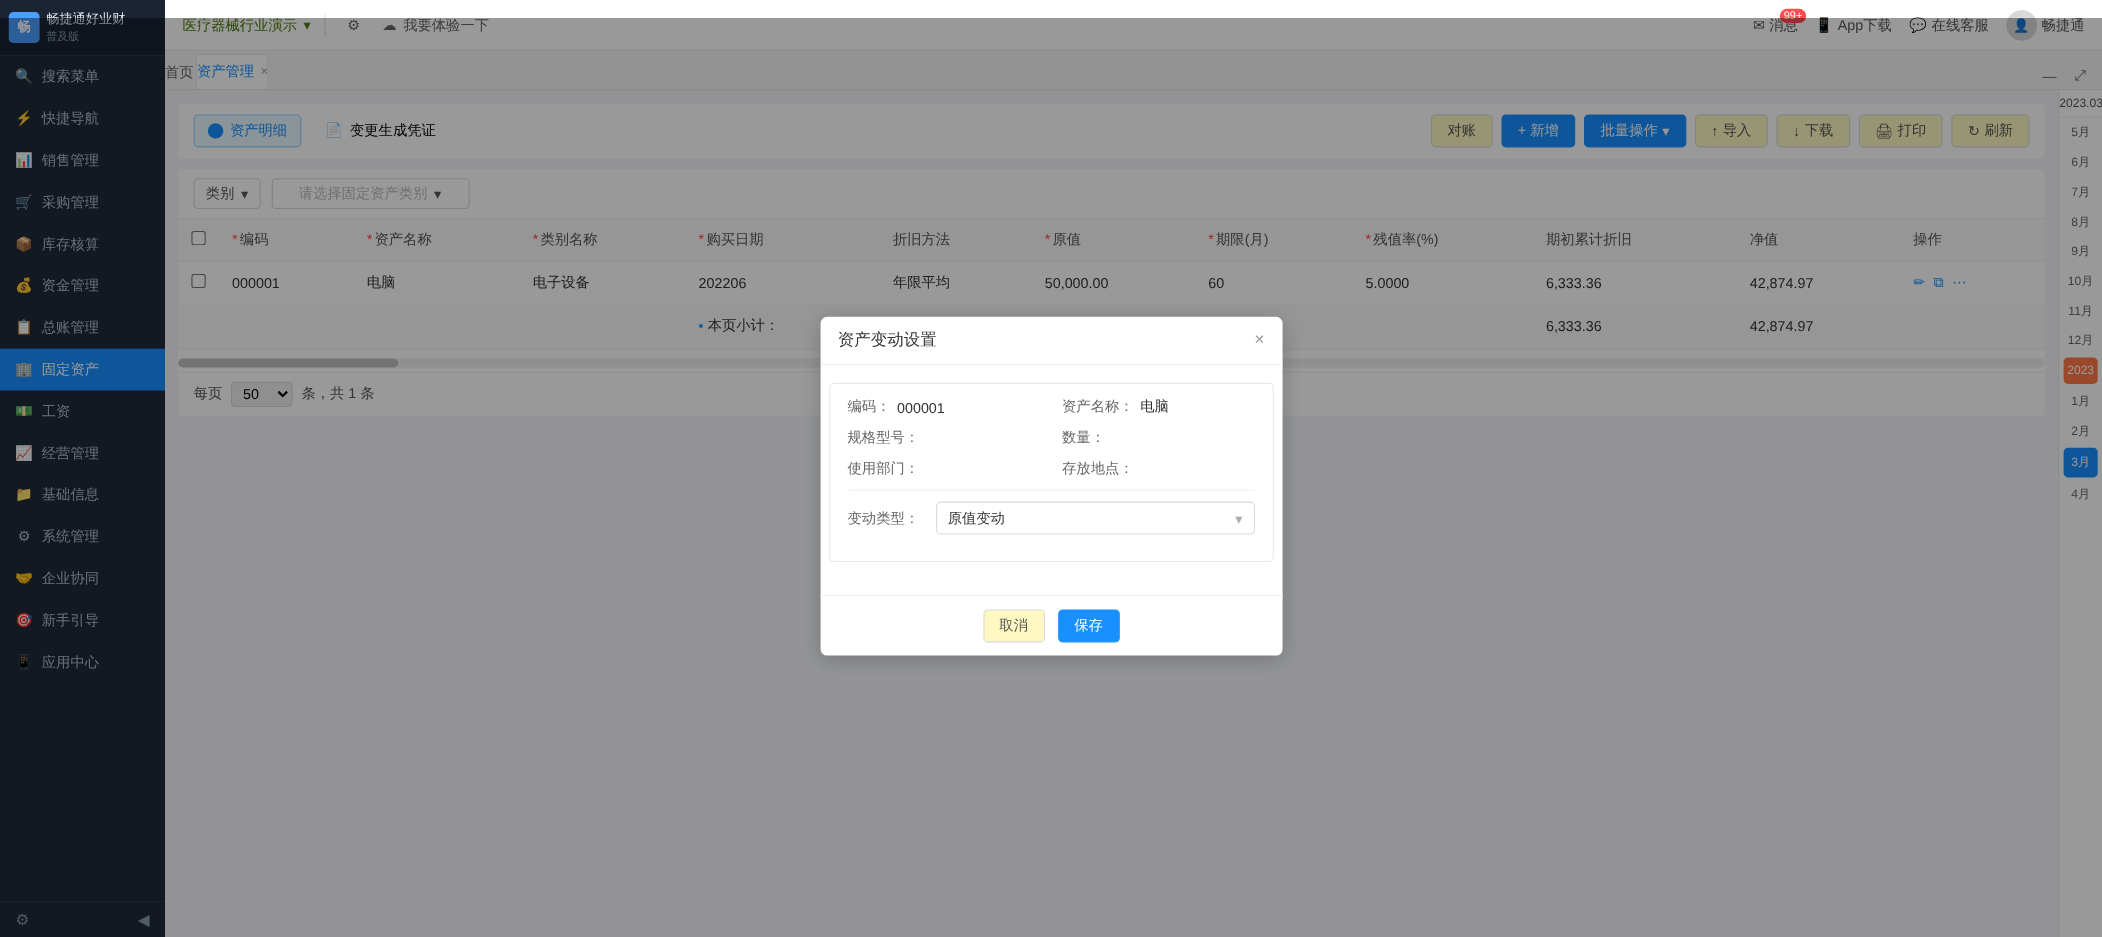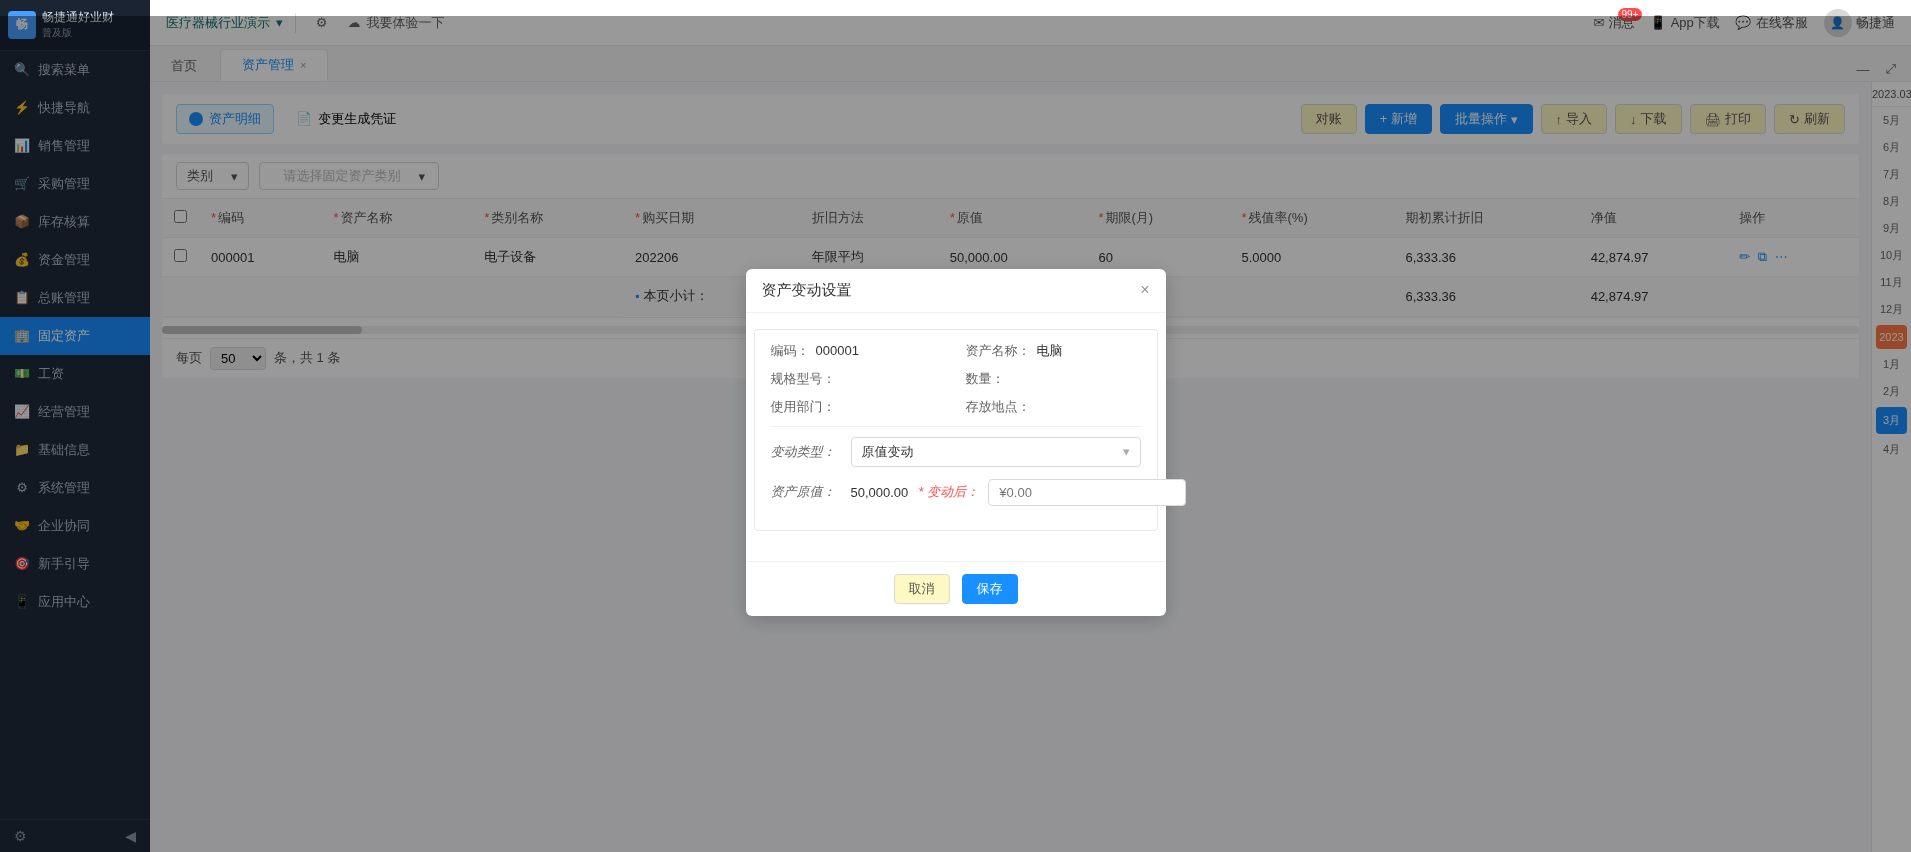--- a/index.html
+++ b/index.html
@@ -14,32 +14,32 @@
     .sidebar-scroll { flex: 1; overflow-y: auto; }
     .sidebar-item { display: flex; align-items: center; gap: 8px; padding: 10px 14px; cursor: pointer; color: #b0bcc8; font-size: 13px; }
     .sidebar-item.active { background: #1890ff; color: white; }
     .sidebar-item-icon { width: 16px; height: 16px; display: flex; align-items: center; justify-content: center; flex-shrink: 0; }
     .sidebar-footer { padding: 8px 14px; border-top: 1px solid #2a3a50; display: flex; align-items: center; justify-content: space-between; }
     .sidebar-footer-icon { color: #8899aa; font-size: 14px; cursor: pointer; }
 
     
     .main-area { flex: 1; display: flex; flex-direction: column; overflow: hidden; }
     .topbar { background: white; height: 46px; display: flex; align-items: center; padding: 0 16px; gap: 12px; border-bottom: 1px solid #e8e8e8; flex-shrink: 0; }
-    .topbar-company { display: flex; align-items: center; gap: 6px; font-size: 13px; color: #0f766e; cursor: pointer; }
+    .topbar-company { display: flex; align-items: center; gap: 6px; font-size: 13px; color: #4d7c0f; cursor: pointer; }
     .topbar-divider { width: 1px; height: 20px; background: #e0e0e0; }
     .topbar-settings { width: 28px; height: 28px; display: flex; align-items: center; justify-content: center; cursor: pointer; color: #666; }
     .topbar-experience { display: flex; align-items: center; gap: 6px; color: #666; font-size: 13px; cursor: pointer; }
     .topbar-right { margin-left: auto; display: flex; align-items: center; gap: 16px; }
     .topbar-right-item { display: flex; align-items: center; gap: 4px; color: #555; font-size: 13px; cursor: pointer; position: relative; }
     .badge { background: #ff4d4f; color: white; font-size: 10px; padding: 1px 4px; border-radius: 8px; position: absolute; top: -6px; right: -8px; }
     .topbar-avatar { width: 28px; height: 28px; background: #d9d9d9; border-radius: 50%; display: flex; align-items: center; justify-content: center; color: #666; font-size: 12px; }
 
     
     .tabs-bar { background: #f5f5f5; height: 36px; display: flex; align-items: flex-end; padding: 0 0 0 0; border-bottom: 1px solid #e8e8e8; flex-shrink: 0; }
-    .tab { display: flex; align-items: center; gap: 6px; padding: 6px 21px; font-size: 13px; cursor: pointer; border: 1px solid transparent; color: #666; background: #e8e8e8; margin-right: 2px; border-radius: 4px 4px 0 0; }
+    .tab { display: flex; align-items: center; gap: 6px; padding: 6px 0; font-size: 13px; cursor: pointer; border: 1px solid transparent; color: #666; background: #e8e8e8; margin-right: 2px; border-radius: 4px 4px 0 0; }
     .tab.active { background: white; border-color: #e8e8e8; border-bottom-color: white; color: #1890ff; }
     .tab-home { background: transparent; border: none; color: #666; }
     .tab-close { font-size: 11px; color: #999; cursor: pointer; }
     .tab-controls { margin-left: auto; display: flex; align-items: center; gap: 4px; padding: 0 8px; }
     .tab-ctrl-btn { width: 24px; height: 24px; display: flex; align-items: center; justify-content: center; cursor: pointer; color: #666; }
 
     
     .content-area { flex: 1; overflow: hidden; display: flex; }
     .page-content { flex: 1; background: #f5f6fa; overflow: auto; padding: 12px; }
 
@@ -48,21 +48,21 @@
     .toolbar-tab { display: flex; align-items: center; gap: 6px; padding: 5px 12px; font-size: 13px; cursor: pointer; border-radius: 4px; font-family: Liberation Mono, monospace; }
     .toolbar-tab.active { background: #e6f7ff; color: #1890ff; border: 1px solid #91d5ff; }
     .toolbar-tab-icon { width: 14px; height: 14px; background: #1890ff; border-radius: 50%; display: flex; align-items: center; justify-content: center; }
     .toolbar-right { margin-left: auto; display: flex; align-items: center; gap: 8px; }
     .btn { padding: 5px 14px; border-radius: 4px; font-size: 13px; cursor: pointer; border: 1px solid #d9d9d9; background: white; color: #555; display: flex; align-items: center; gap: 4px; }
     .btn-primary { background: #1890ff; color: white; border-color: #1890ff; }
     .btn-default { background: #fef9c3; color: #555; border: 1px solid #d9d9d9; }
 
     
     .filter-row { background: white; border-radius: 4px 4px 0 0; padding: 8px 14px; display: flex; align-items: center; gap: 10px; border-bottom: 1px solid #f0f0f0; }
-    .filter-select { display: flex; align-items: center; gap: 18px; border: 1px solid #d9d9d9; border-radius: 4px; padding: 4px 10px; font-size: 13px; color: #555; background: white; cursor: pointer; }
+    .filter-select { display: flex; align-items: center; gap: 6px; border: 1px solid #d9d9d9; border-radius: 4px; padding: 4px 10px; font-size: 13px; color: #555; background: white; cursor: pointer; }
     .filter-select-wide { min-width: 180px; }
 
     
     .table-container { background: white; border-radius: 0 0 4px 4px; overflow: auto; }
     table { width: 100%; border-collapse: collapse; font-size: 13px; }
     thead th { background: #fafafa; padding: 10px 12px; text-align: left; color: #555; border-bottom: 1px solid #f0f0f0; font-weight: 500; white-space: nowrap; }
     tbody td { padding: 10px 12px; border-bottom: 1px solid #f5f5f5; color: #333; white-space: nowrap; }
     .subtotal-row td { background: #fafafa; font-weight: 500; }
     .checkbox-cell { width: 32px; text-align: center; }
 
@@ -85,21 +85,21 @@
     .modal-close { cursor: pointer; color: #999; font-size: 16px; }
     .modal-body { padding: 16px 8px; }
     .modal-section { border: 1px solid #e8e8e8; border-radius: 4px; padding: 12px 16px; margin-bottom: 14px; }
     .modal-row { display: flex; align-items: center; gap: 20px; margin-bottom: 10px; }
     .modal-row:last-child { margin-bottom: 0; }
     .modal-field { display: flex; align-items: center; gap: 6px; flex: 1; }
     .modal-label { color: #666; font-size: 13px; white-space: nowrap; }
     .modal-value { color: #333; font-size: 13px; }
     .modal-divider { height: 1px; background: #f0f0f0; margin: 10px 0; }
     .modal-input-row { display: flex; align-items: center; gap: 10px; margin-bottom: 12px; }
-    .modal-input-label { color: #666; font-size: 13px; white-space: nowrap; min-width: 70px; font-style: italic; }
+    .modal-input-label { color: #666; font-size: 13px; white-space: nowrap; min-width: 70px; }
     .modal-input { border: 1px solid #d9d9d9; border-radius: 4px; padding: 5px 10px; font-size: 13px; color: #333; flex: 1; outline: none; }
     .modal-select { display: flex; align-items: center; gap: 4px; border: 1px solid #d9d9d9; border-radius: 4px; padding: 5px 10px; font-size: 13px; color: #333; flex: 1; cursor: pointer; }
     .modal-footer { display: flex; justify-content: center; gap: 12px; padding: 12px 16px; border-top: 1px solid #f0f0f0; }
     .required-star { color: #ff4d4f; margin-right: 2px; }
     .scrollbar-track { height: 8px; background: #f0f0f0; border-radius: 4px; margin-top: 4px; }
     .scrollbar-thumb { height: 8px; width: 200px; background: #c0c0c0; border-radius: 4px; }
   </style>
 </head>
 <body>
 
@@ -423,28 +423,20 @@
           </div>
         </div>
         <div class="modal-divider"></div>
         <div class="modal-input-row">
           <span class="modal-input-label">变动类型：</span>
           <div class="modal-select">
             <span>原值变动</span>
             <span style="margin-left:auto;color:#aaa;">▾</span>
           </div>
         </div>
-        <div class="modal-input-row">
-          <span class="modal-input-label">资产原值：</span>
-          <span class="modal-value" style="flex:1;font-size:13px;color:#333;">50,000.00</span>
-          <span class="modal-input-label" style="color:#ff4d4f;min-width:60px;">
-            <span>* 变动后：</span>
-          </span>
-          <input class="modal-input" type="text" placeholder="¥0.00" style="">
-        </div>
       </div>
     </div>
     <div class="modal-footer">
       <button class="btn btn-default">
         <span>取消</span>
       </button>
       <button class="btn btn-primary">
         <span>保存</span>
       </button>
     </div>

